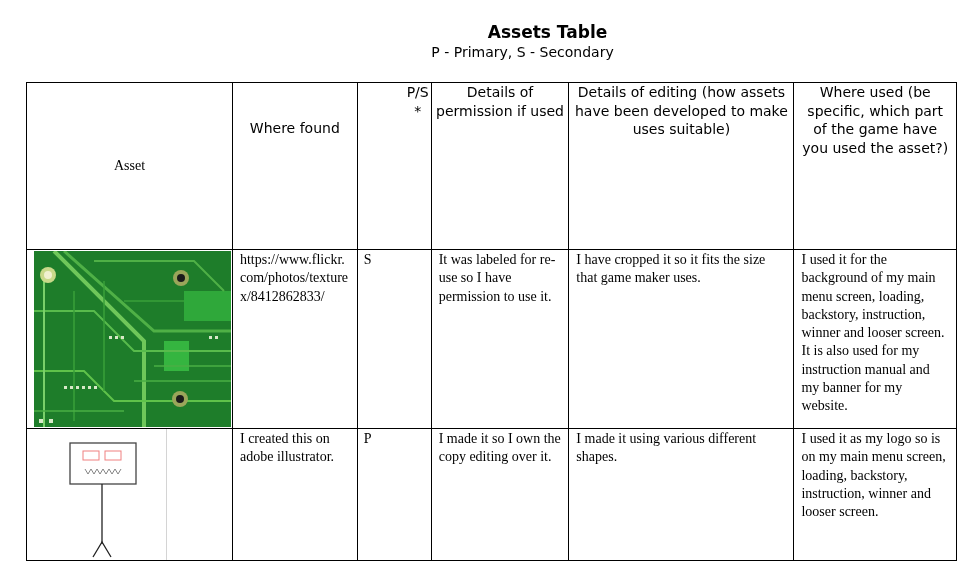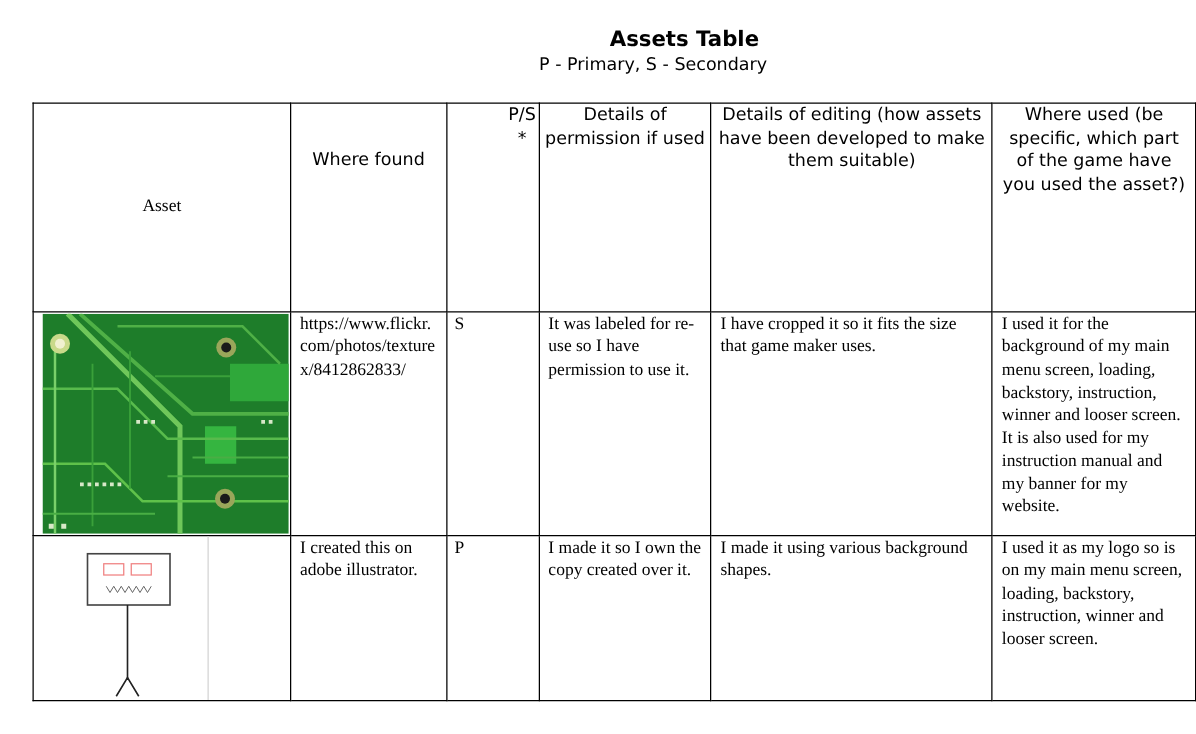--- a/index.html
+++ b/index.html
@@ -40,21 +40,21 @@
     <th style="vertical-align:top;">
           <div class="inner" style="padding-top:36px;">Where found</div>
         </th>
     <th>
           <div class="inner" style="padding:0 2px;margin-left:47px;">P/S *</div>
         </th>
     <th>
           <div class="inner">Details of permission if used</div>
         </th>
     <th>
-          <div class="inner">Details of editing (how assets have been developed to make them suitable)</div>
+          <div class="inner">Details of editing (how assets have been developed to make uses suitable)</div>
         </th>
     <th>
           <div class="inner">Where used (be specific, which part of the game have you used the asset?)</div>
         </th>
   </tr>
 
   <tr style="height:179px;">
     <td>
       <svg class="pcb" viewBox="0 0 197 176" preserveAspectRatio="none">
         <rect width="197" height="176" fill="#1e7d2a"></rect>
@@ -122,23 +122,23 @@
         <div class="logo-divider"></div>
       </div>
     </td>
     <td class="txt">
           <div class="inner">I created this on adobe illustrator.</div>
         </td>
     <td class="txt">
           <div class="inner" style="padding-left:6px;">P</div>
         </td>
     <td class="txt">
-          <div class="inner">I made it so I own the copy created over it.</div>
+          <div class="inner">I made it so I own the copy editing over it.</div>
         </td>
     <td class="txt">
-          <div class="inner">I made it using various background shapes.</div>
+          <div class="inner">I made it using various different shapes.</div>
         </td>
     <td class="txt">
           <div class="inner">I used it as my logo so is on my main menu screen, loading, backstory, instruction, winner and looser screen.</div>
         </td>
   </tr>
 </tbody>
   </table>
 
 </body></html>

